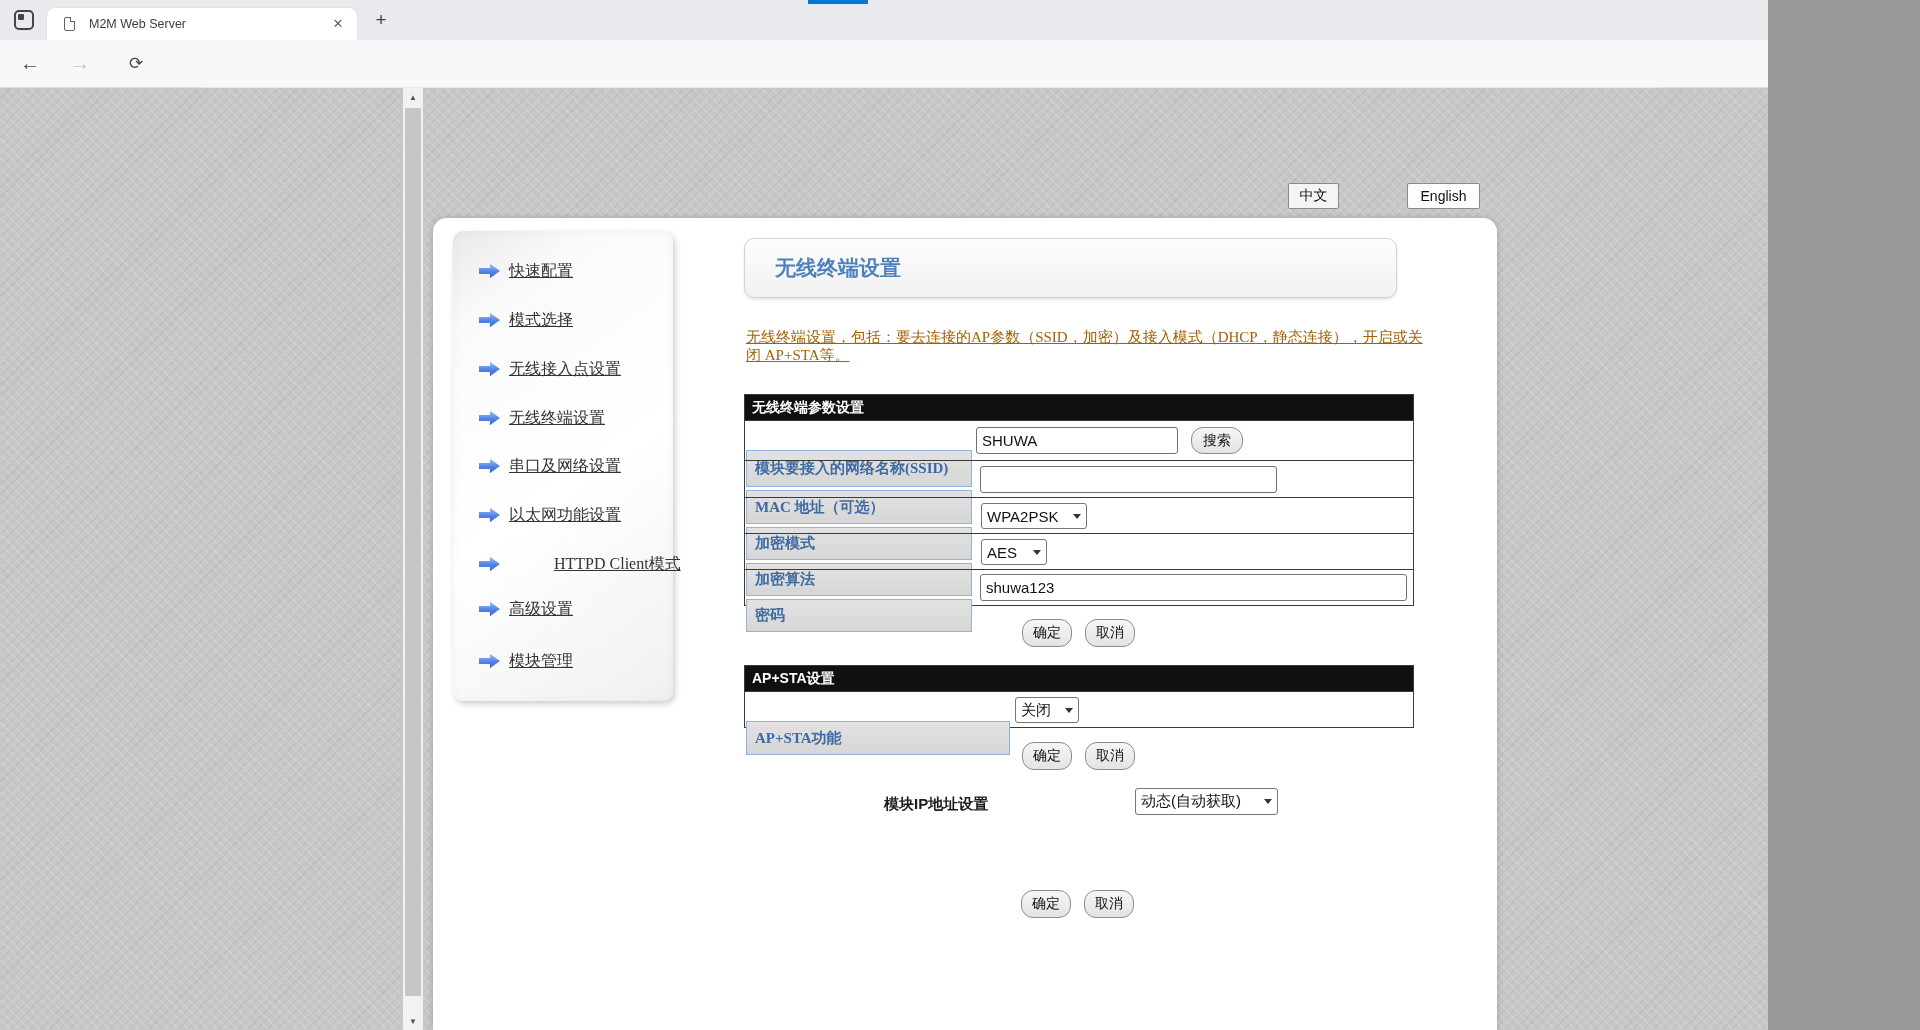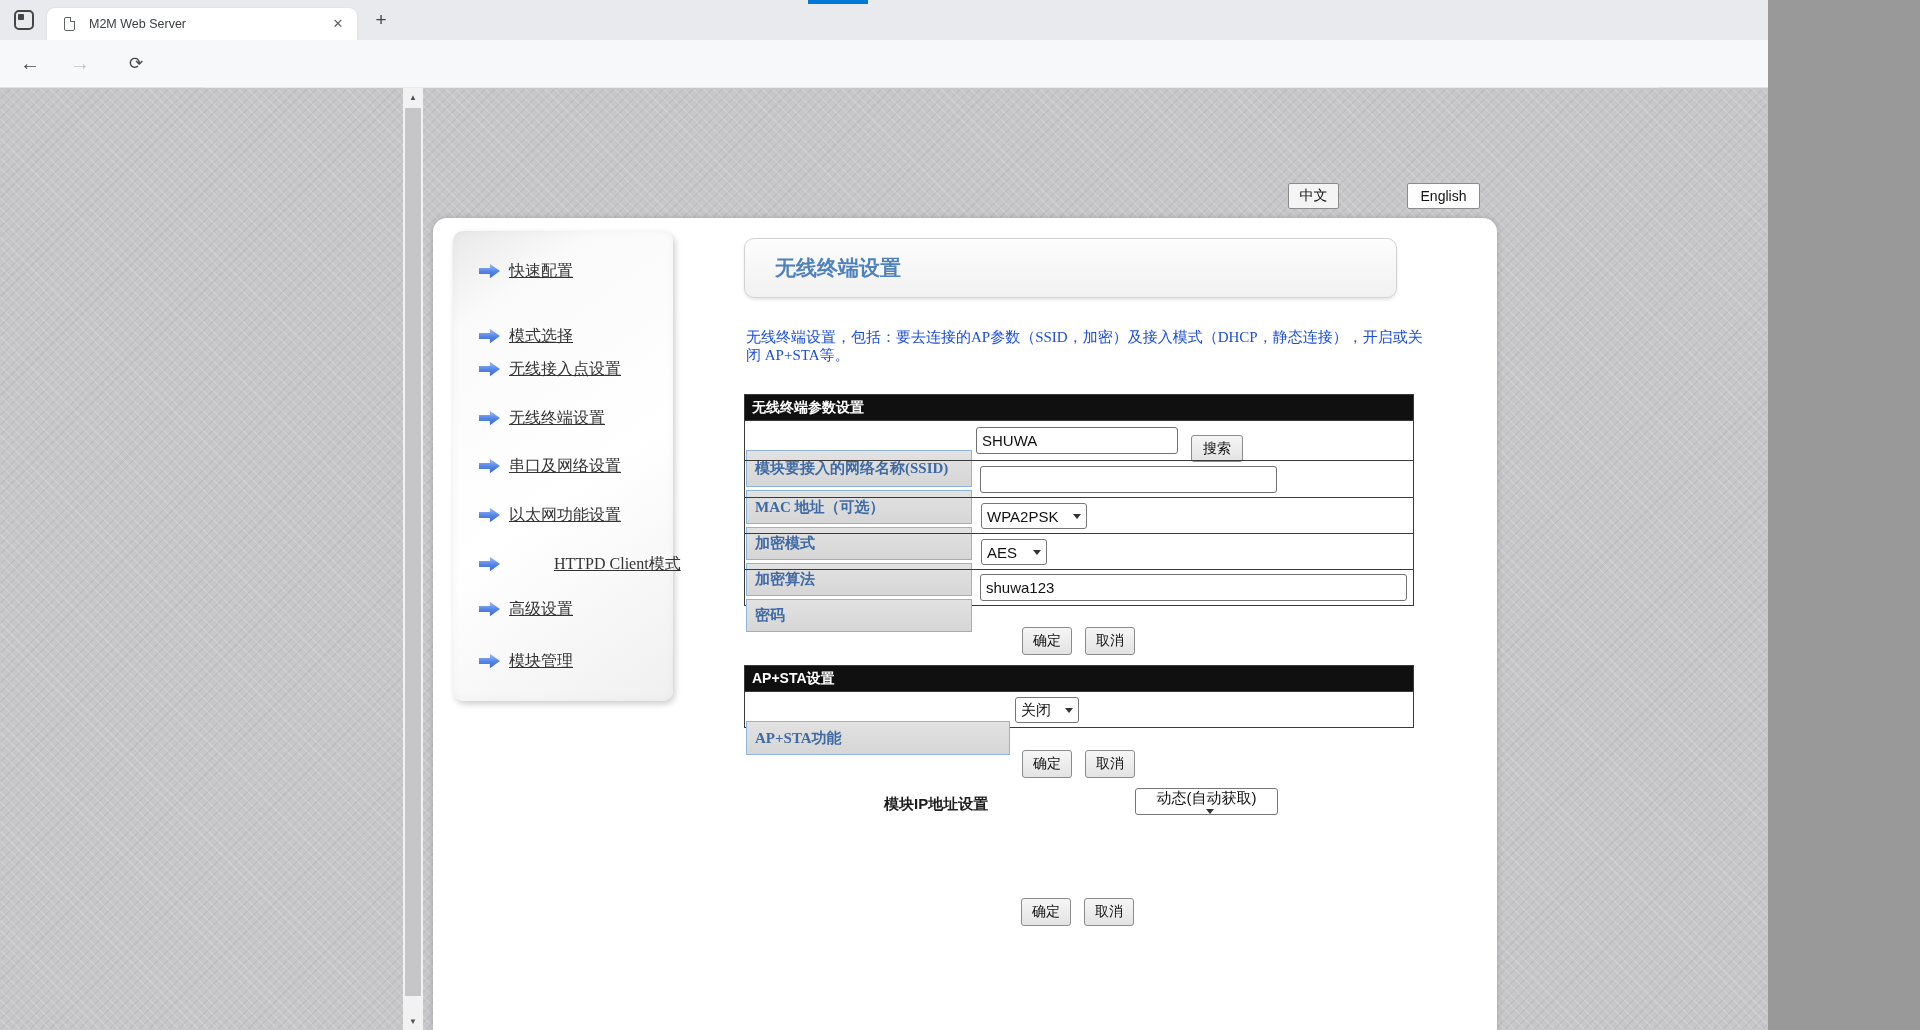--- a/index.html
+++ b/index.html
@@ -74,35 +74,35 @@
   .menu-item{ left:26px; height:26px; display:flex; align-items:center; white-space:nowrap;}
   .arrow-ico{ display:inline-block; width:21px; height:16px; margin-right:9px;
     background:linear-gradient(180deg,#aac7f5,#5585e8 52%,#3766cf);
     clip-path:polygon(0 32%,52% 32%,52% 4%,100% 50%,52% 96%,52% 68%,0 68%);
     filter:drop-shadow(0 1px 0 #2c55ab); }
   .mlink{ font-family:"Liberation Serif",serif; font-size:16px; color:#333; text-decoration:underline; cursor:pointer;}
 
   .title-box{ left:311px; top:20px; width:653px; height:60px; border:1px solid #d2d2d2; border-radius:10px;
     background:linear-gradient(#fdfdfd,#f1f1f1); box-shadow:0 2px 3px rgba(0,0,0,.1); display:flex; align-items:center;}
   .title-text{ margin-left:30px; font-size:21px; font-weight:bold; color:#4f81bd; }
-  .desc{ left:313px; top:110px; width:678px; font-family:"Liberation Serif",serif; font-size:15px; color:#1d4ed8; line-height:18px; }
+  .desc{ left:313px; top:110px; width:678px; font-family:"Liberation Serif",serif; font-size:15px; color:#a16207; line-height:18px;text-decoration:underline; }
 
   .ftable{ background:#fff; border:1px solid #3a3a3a; }
   .t1{ left:311px; top:176px; width:670px; height:212px; }
   .t2{ left:311px; top:447px; width:670px; height:63px; }
   .t3{ left:311px; top:602px; width:670px; height:65px; }
   .thead{ left:0; top:0; width:100%; height:25px; background:#101010; color:#fff; font-size:14px; font-weight:bold; display:flex; align-items:center; padding-left:7px; }
   .frow{ left:0; width:100%; border-top:1px solid #3a3a3a; }
   .lblcell{ left:1px; top:1px; height:calc(100% - 2px); background:linear-gradient(#e2e2e2,#d6d6d6); border:1px solid #8fb4dc; display:flex; align-items:center; padding-left:8px; font-family:"Liberation Serif",serif; font-weight:bold; font-size:15px; color:#3f6aa3;margin-top:28px; }
   .w-lbl1{ width:226px; } .w-lbl2{ width:264px; }
 
   input.fld{ position:absolute; height:27px; border:1px solid #707070; border-radius:3px; font-size:15px; padding:0 5px; font-family:"Liberation Sans",sans-serif; color:#111; background:#fff;}
   .fsel{ position:absolute; height:26px; background:#fff; border:1px solid #767676; border-radius:3px; display:flex; align-items:center; justify-content:space-between; padding:0 5px; font-size:15px; color:#111; cursor:default;}
   .chev{ width:0; height:0; border-left:4px solid transparent; border-right:4px solid transparent; border-top:5px solid #333; margin-left:7px;}
-  .pbtn{ position:absolute; height:27px; background:linear-gradient(#f6f6f6,#e3e3e3); border:1px solid #8b8b8b; border-radius:3px; font-size:14px; color:#111; display:flex; align-items:center; justify-content:center; font-family:"Liberation Sans",sans-serif; cursor:pointer;margin-top:8px;}
+  .pbtn{ position:absolute; height:27px; background:linear-gradient(#f6f6f6,#e3e3e3); border:1px solid #8b8b8b; border-radius:12px; font-size:14px; color:#111; display:flex; align-items:center; justify-content:center; font-family:"Liberation Sans",sans-serif; cursor:pointer;}
   .ip-label{ font-size:15px; font-weight:bold; color:#1c1c1c; }
 </style>
 </head>
 <body>
 
 <div class="screen">
 
   <div class="abs tabstrip">
     <div class="abs ws-icon"></div>
     <div class="abs tab">
@@ -159,21 +159,21 @@
     <div class="abs lang-btn lang-zh">中文</div>
     <div class="abs lang-btn lang-en">English</div>
 
     <div class="abs panel">
 
       <div class="abs side-panel">
         <div class="abs menu-item" style="top:27px;">
             <span class="arrow-ico"></span>
             <span class="mlink">快速配置</span>
           </div>
-        <div class="abs menu-item" style="top:92px;">
+        <div class="abs menu-item" style="top:76px;">
             <span class="arrow-ico"></span>
             <span class="mlink">模式选择</span>
           </div>
         <div class="abs menu-item" style="top:125px;">
             <span class="arrow-ico"></span>
             <span class="mlink">无线接入点设置</span>
           </div>
         <div class="abs menu-item" style="top:174px;">
             <span class="arrow-ico"></span>
             <span class="mlink">无线终端设置</span>
@@ -249,21 +249,21 @@
             </div>
         </div>
         <div class="abs thead">
             <span>AP+STA设置</span>
           </div>
       </div>
       <div class="pbtn" style="left:589px;top:524px;width:50px;height:28px;">确定</div>
       <div class="pbtn" style="left:652px;top:524px;width:50px;height:28px;">取消</div>
 
       <span class="abs ip-label" style="left:451px;top:577px;">模块IP地址设置</span>
-      <div class="fsel" style="left:702px;top:570px;width:143px;height:27px;flex-direction:column;">
+      <div class="fsel" style="left:702px;top:570px;width:143px;height:27px;">
           <span>动态(自动获取)</span>
           <span class="chev"></span>
         </div>
 
       <div class="pbtn" style="left:588px;top:672px;width:50px;height:28px;">确定</div>
       <div class="pbtn" style="left:651px;top:672px;width:50px;height:28px;">取消</div>
 
     </div>
   </div>
 </div>

